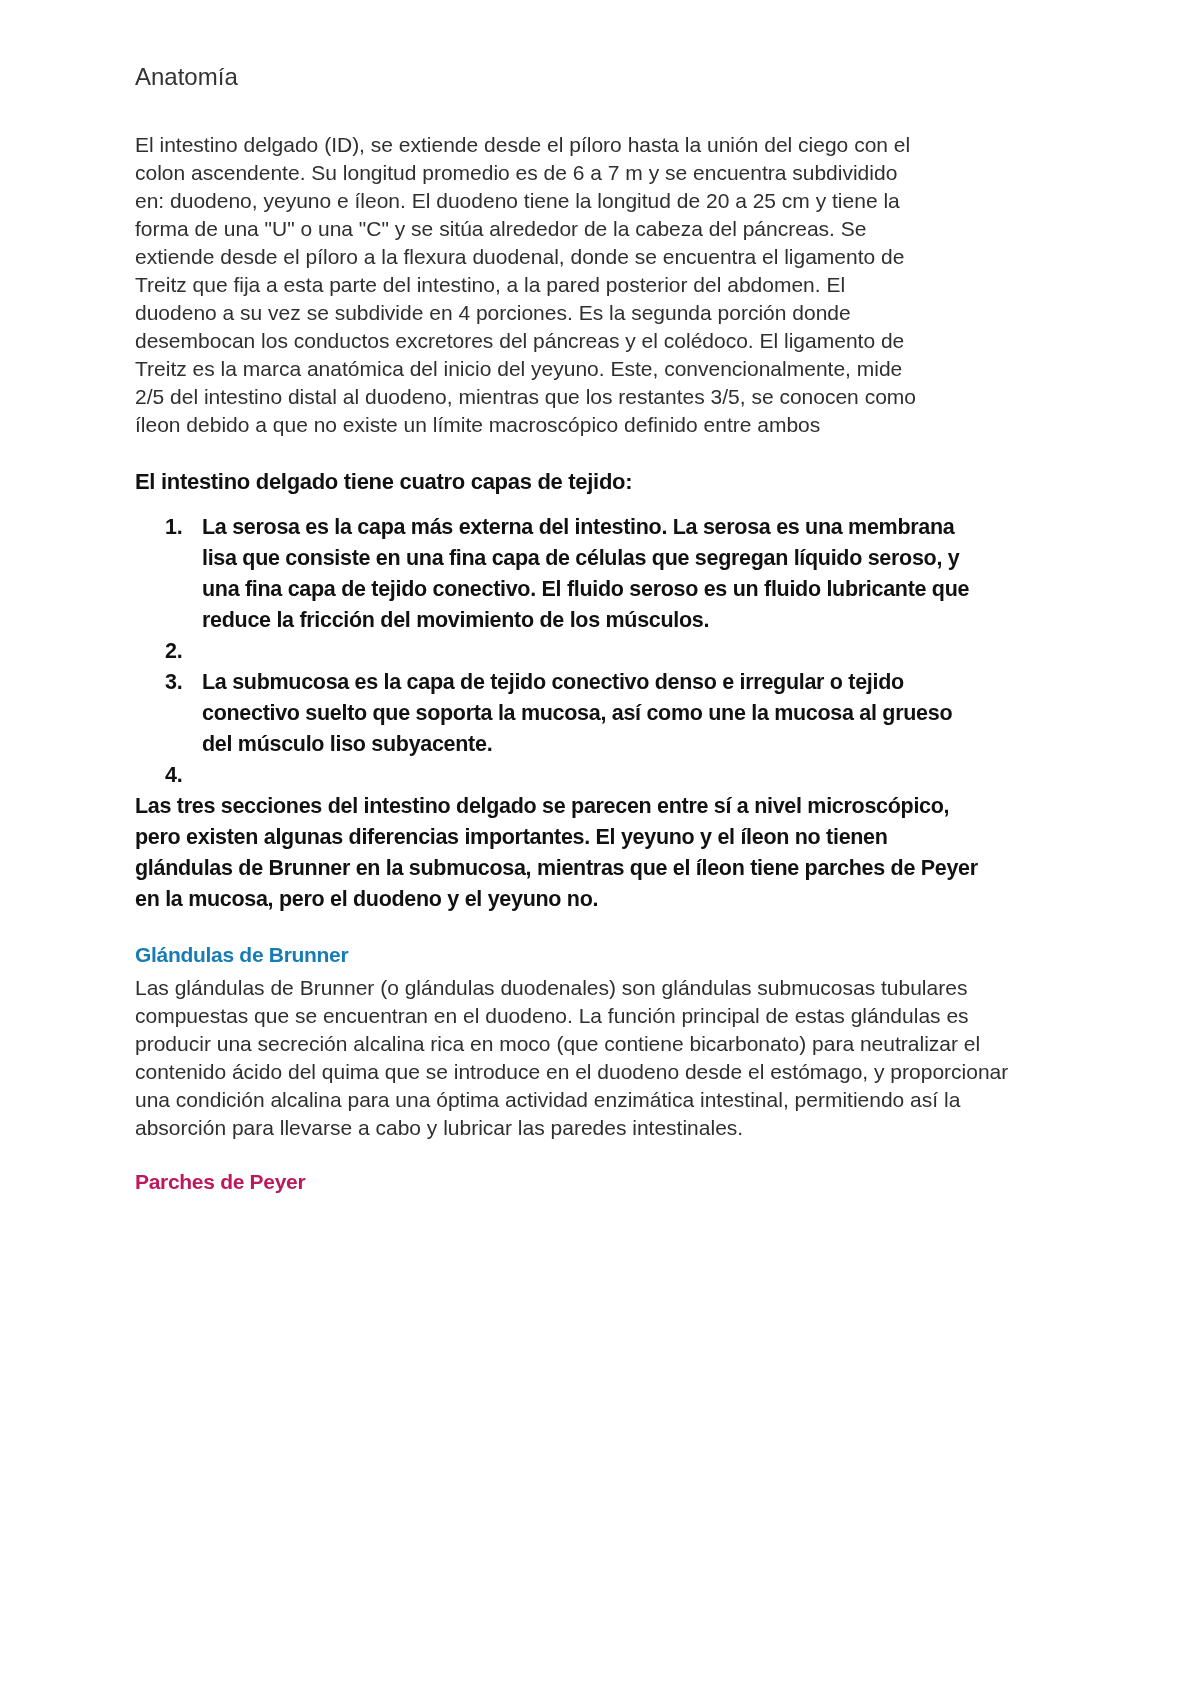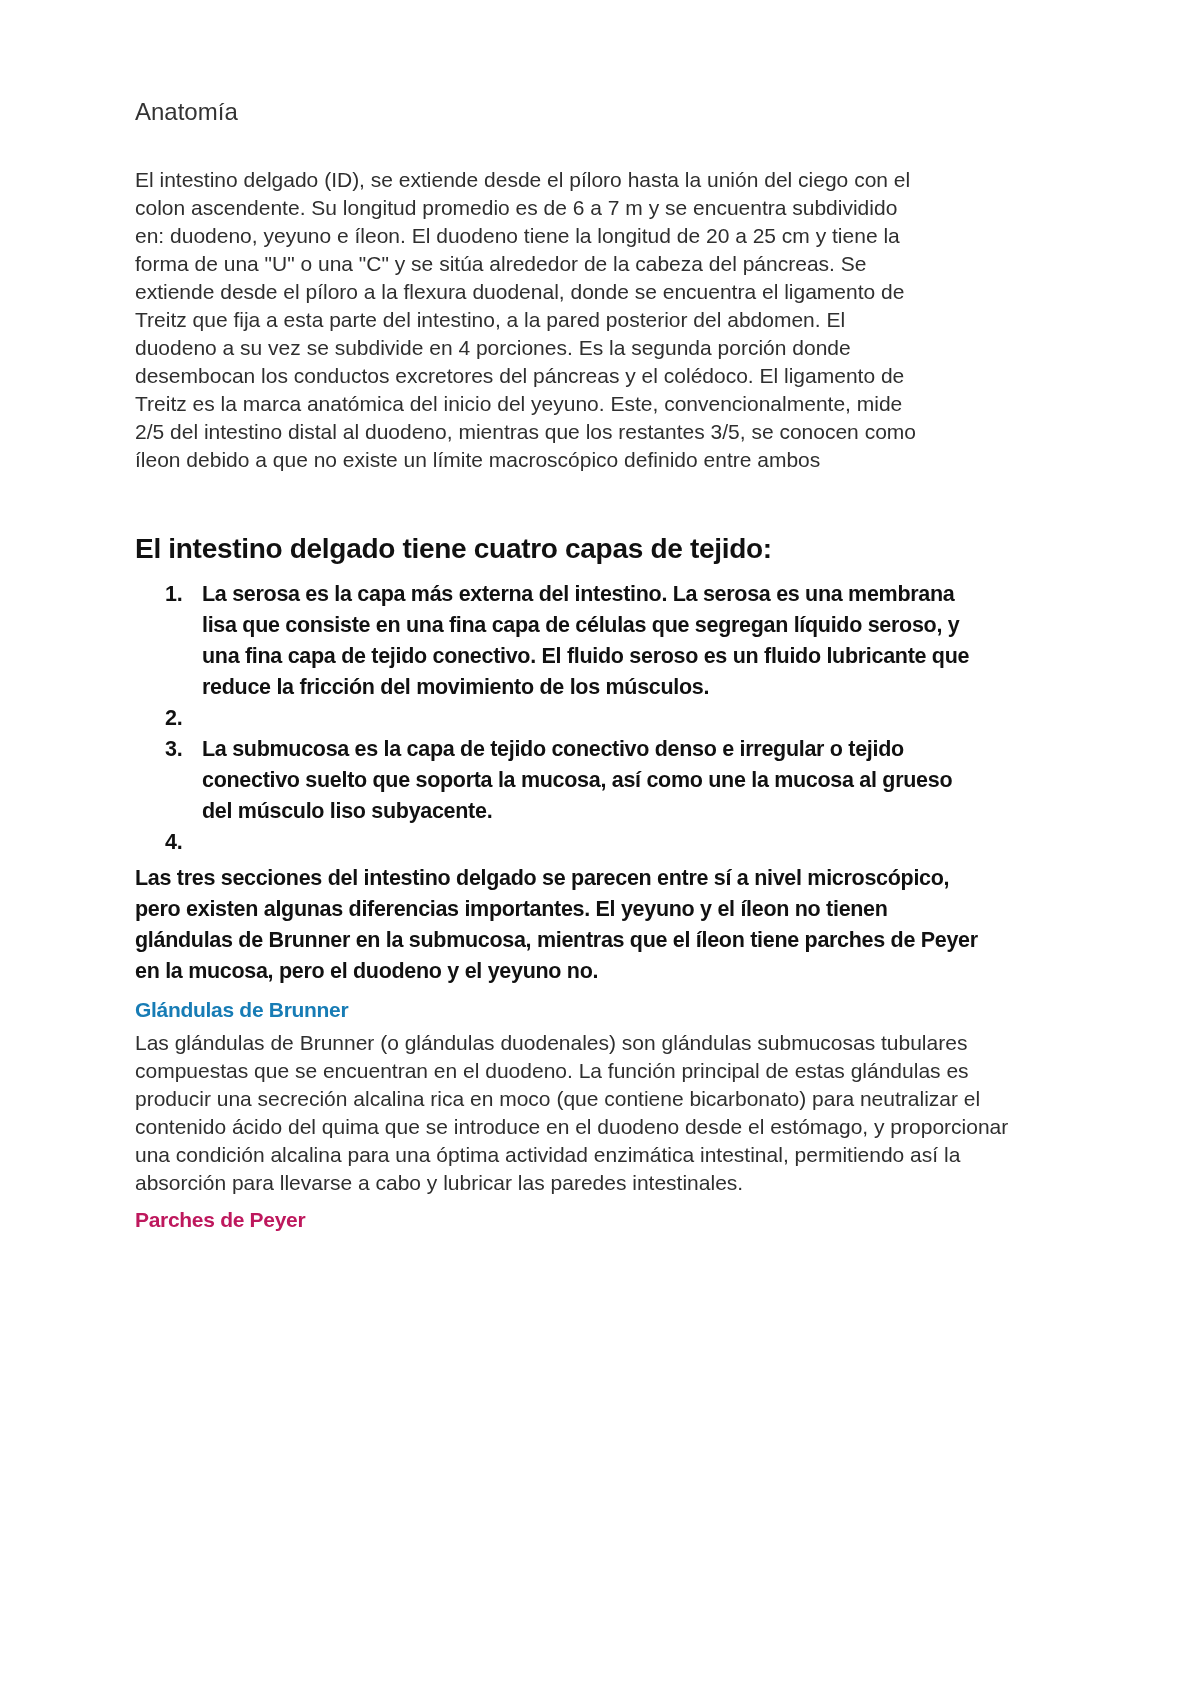--- a/index.html
+++ b/index.html
@@ -7,40 +7,40 @@
     width: 1200px;
     height: 1698px;
     background: #ffffff;
     font-family: "Liberation Sans", sans-serif;
     color: #2a2a2a;
     overflow: hidden;
   }
   .doc {
     box-sizing: border-box;
     width: 1200px;
-    padding: 97px 55px 0 135px;
+    padding: 62px 55px 0 135px;
   }
   .title {
     font-size: 24px;
     line-height: 30px;
     font-weight: 400;
     color: #333333;
   }
   .para {
     font-size: 21px;
     line-height: 28px;
     white-space: pre-line;
     color: #2f2f2f;
   }
   .intro {
     margin-top: 39px;
   }
   .section-heading {
-    margin-top: 60px;
-    font-size: 28px;
+    margin-top: 28px;
+    font-size: 22px;
     line-height: 30px;
     font-weight: 700;
     letter-spacing: -0.3px;
     color: #111111;
   }
   .olist {
     margin-top: 15px;
   }
   .li {
     display: flex;
@@ -52,30 +52,29 @@
     color: #111111;
   }
   .li-num {
     flex: none;
     width: 37px;
   }
   .li-text {
     white-space: pre-line;
   }
   .summary {
-    margin-top: 5px;
     font-size: 21.5px;
     line-height: 31px;
     font-weight: 700;
     letter-spacing: -0.3px;
     color: #111111;
     white-space: pre-line;
   }
   .blue-heading {
-    margin-top: 10px;
+    margin-top: 27px;
     font-size: 21px;
     line-height: 26px;
     font-weight: 700;
     letter-spacing: -0.3px;
   }
   .sec-para {
     margin-top: 6px;
   }
 </style>
 </head>

